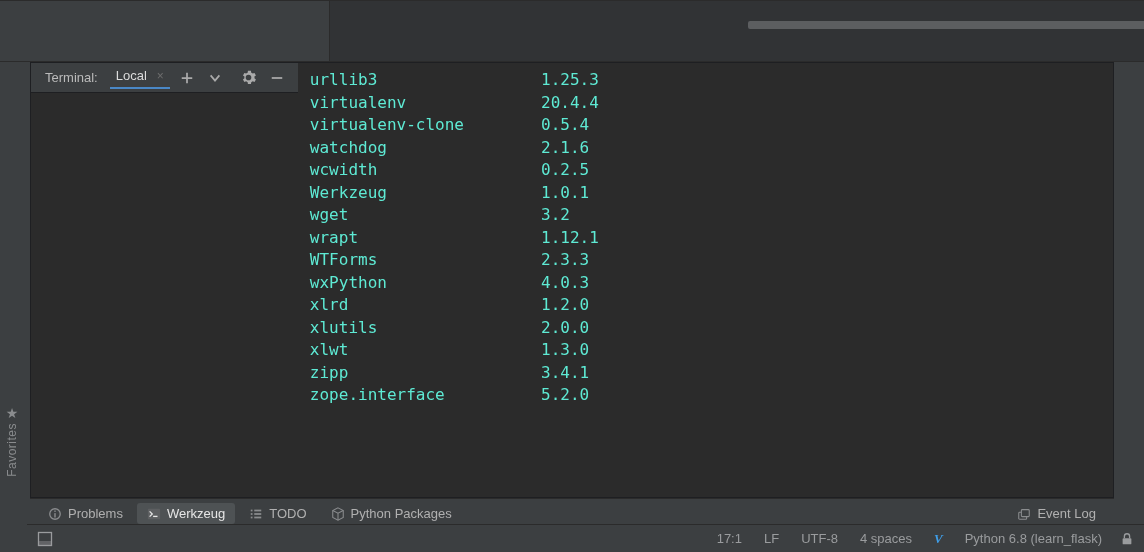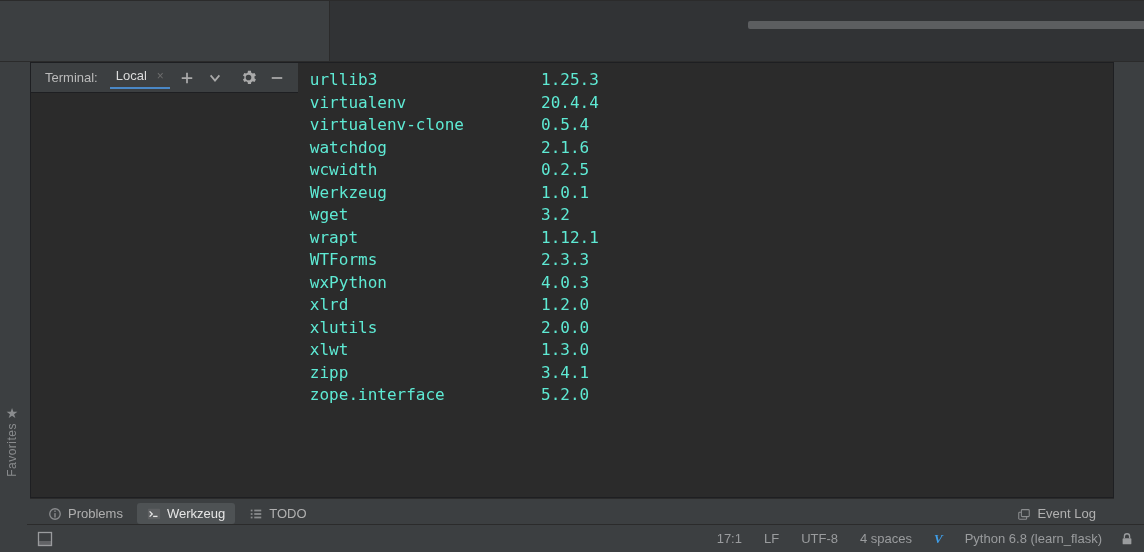--- a/index.html
+++ b/index.html
@@ -257,20 +257,27 @@
     <svg class="ic" viewBox="0 0 16 16">
         <rect x="2" y="3" width="2" height="2" fill="#8a8c8e"></rect>
         <rect x="2" y="7" width="2" height="2" fill="#8a8c8e"></rect>
         <rect x="2" y="11" width="2" height="2" fill="#8a8c8e"></rect>
         <rect x="6" y="3" width="8" height="2" fill="#8a8c8e"></rect>
         <rect x="6" y="7" width="8" height="2" fill="#8a8c8e"></rect>
         <rect x="6" y="11" width="8" height="2" fill="#8a8c8e"></rect>
       </svg>
     <span>TODO</span>
   </div>
+  <div class="tool-btn">
+    <svg class="ic" viewBox="0 0 16 16">
+        <path d="M8 1l6 3v8l-6 3-6-3V4z" fill="none" stroke="#8a8c8e" stroke-width="1.2"></path>
+        <path d="M2 4l6 3 6-3M8 7v8" stroke="#8a8c8e" stroke-width="1.2" fill="none"></path>
+      </svg>
+    <span>Python Packages</span>
+  </div>
   <div class="tool-spacer"></div>
   <div class="tool-btn">
     <svg class="ic" viewBox="0 0 16 16">
         <rect x="2" y="6" width="9" height="8" rx="1" fill="none" stroke="#8a8c8e" stroke-width="1.2"></rect>
         <rect x="5" y="3" width="9" height="8" rx="1" fill="#3c3f41" stroke="#8a8c8e" stroke-width="1.2"></rect>
       </svg>
     <span>Event Log</span>
   </div>
 </div>
 

